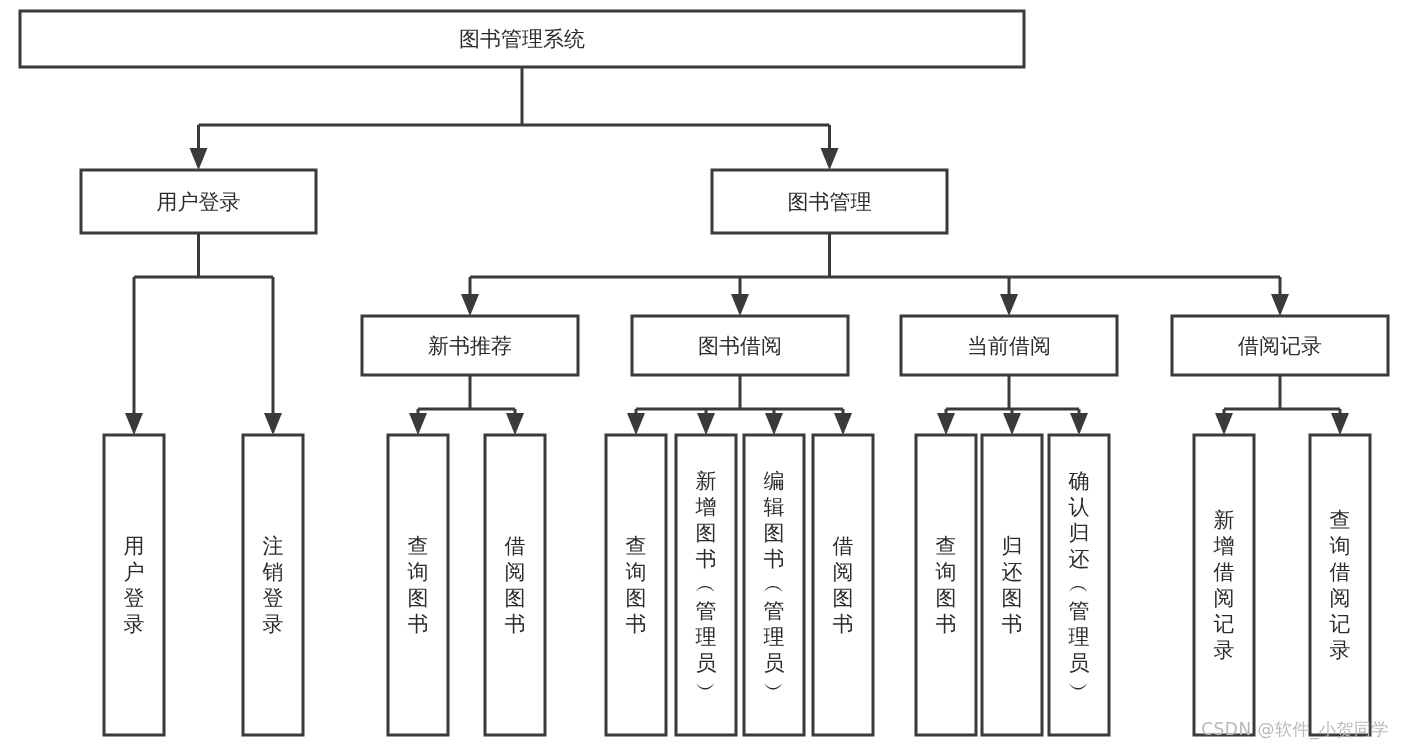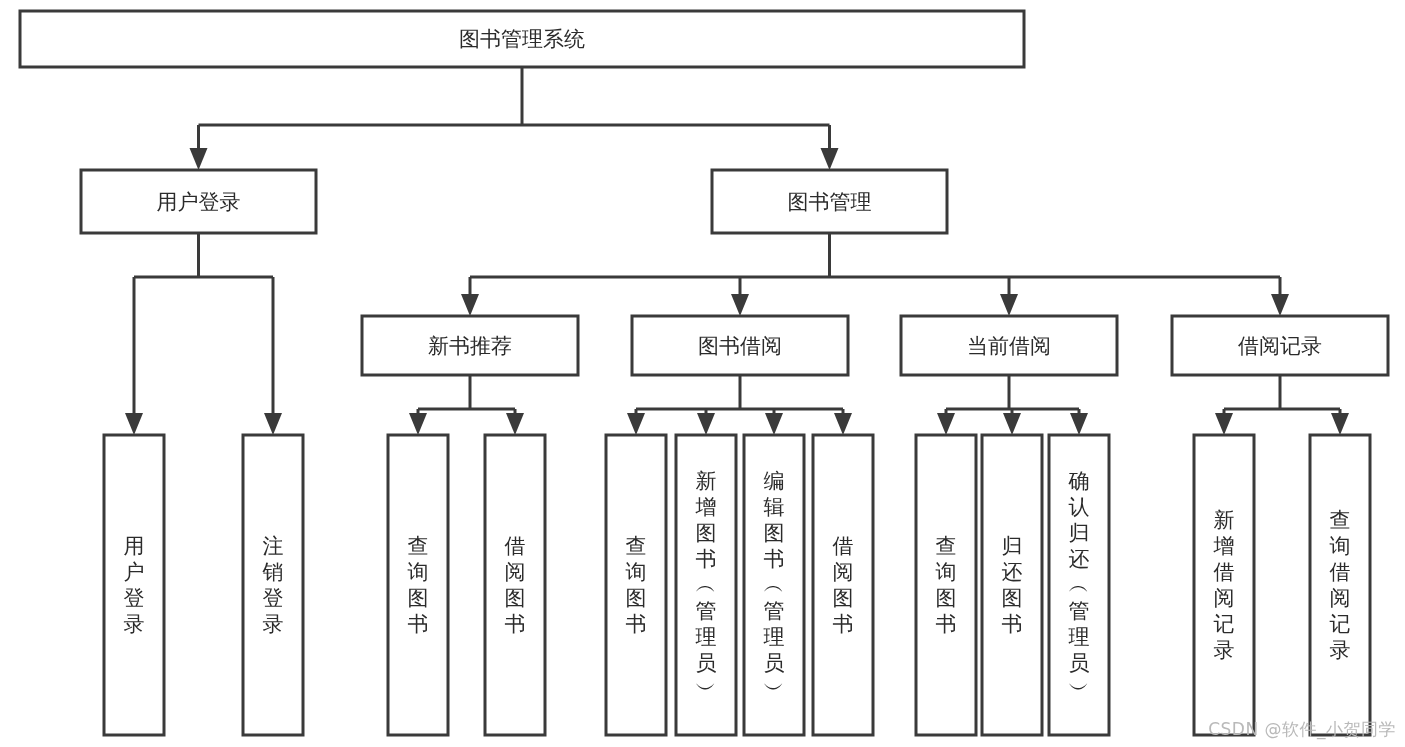--- a/index.html
+++ b/index.html
@@ -51,21 +51,21 @@
     dominant-baseline: middle;
   }
   .node-label-v {
     fill: #2b2b2b;
     font-family: "DejaVu Sans", "Liberation Sans", sans-serif;
     font-size: 21px;
     text-anchor: middle;
   }
   .watermark-text {
     position: absolute;
-    right: 9px;
+    right: 16px;
     bottom: 6px;
     font-family: "DejaVu Sans", "Liberation Sans", sans-serif;
     font-size: 17px;
     color: #b9b9b9;
     white-space: nowrap;
     letter-spacing: 0.5px;
   }
 </style>
 </head>
 <body>

